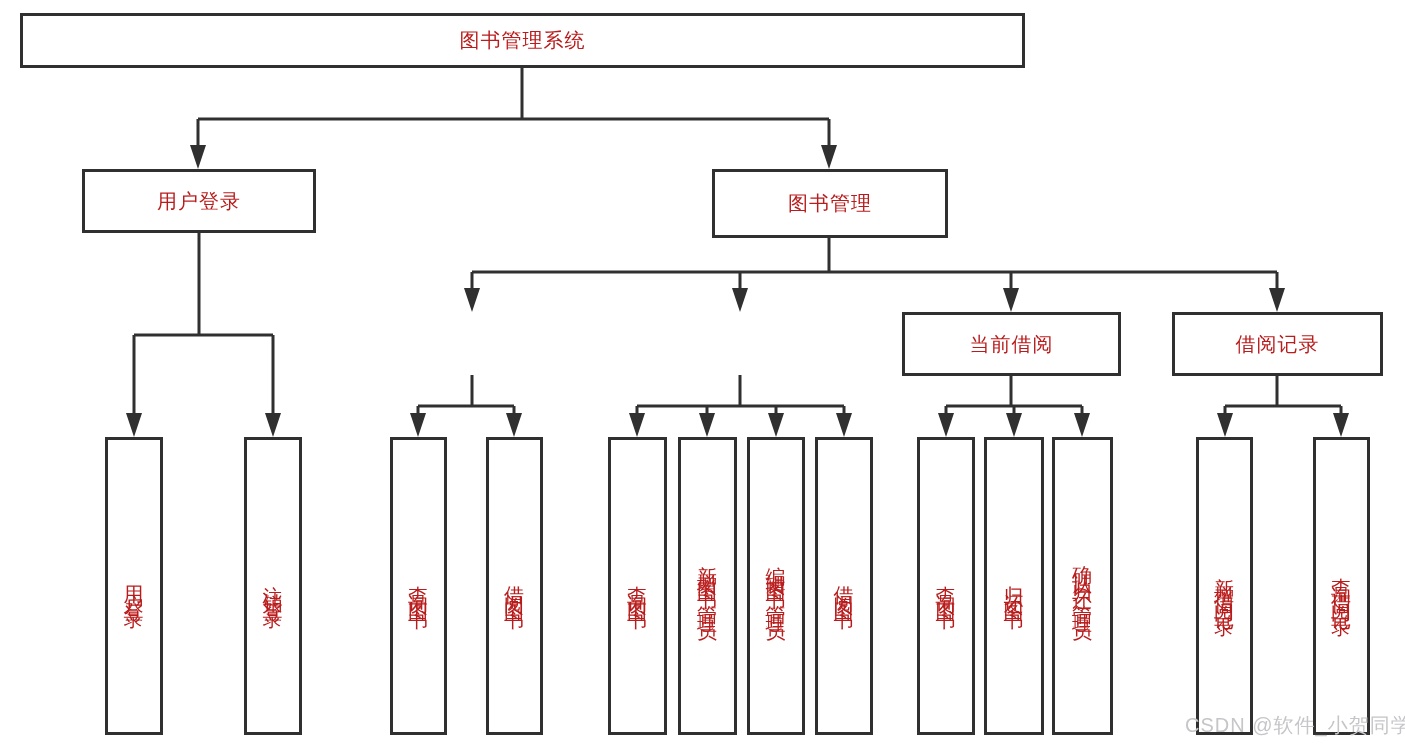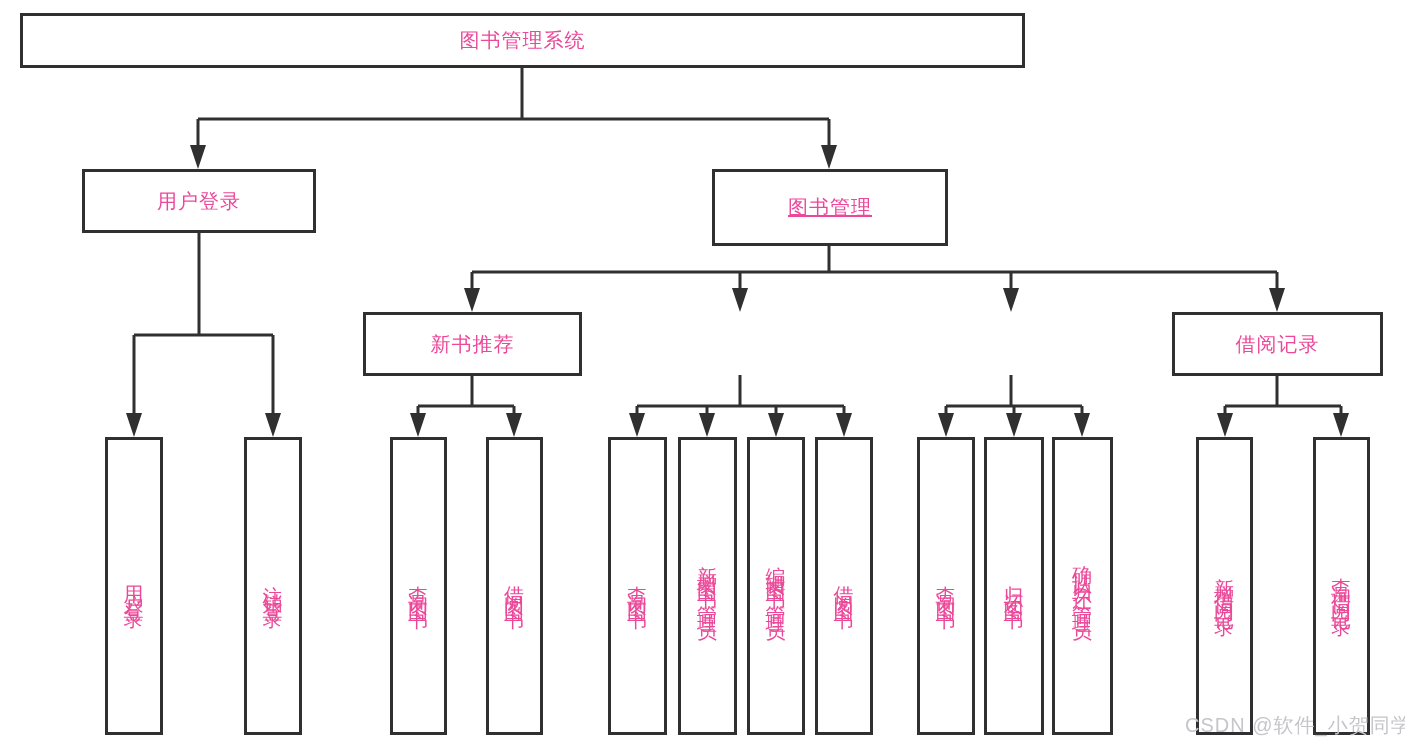--- a/index.html
+++ b/index.html
@@ -10,21 +10,21 @@
     font-family:"Liberation Sans","DejaVu Sans",sans-serif;
     overflow:hidden;
   }
   #connectors{position:absolute;left:0;top:0;width:1405px;height:747px;}
   .node{
     position:absolute;
     box-sizing:border-box;
     background:#ffffff;
     border:3px solid #303030;
     display:flex;align-items:center;justify-content:center;
-    color:#ec4899;
+    color:#b91c1c;
     font-size:20px;
     letter-spacing:1px;
     text-align:center;
     z-index:2;
   }
   .vnode{
     writing-mode:vertical-rl;
     text-orientation:mixed;
     letter-spacing:8px;
     font-size:20px;
@@ -79,23 +79,23 @@
       <polygon points="1006,413 1022,413 1014,437"></polygon>
       <polygon points="1074,413 1090,413 1082,437"></polygon>
       <polygon points="1217,413 1233,413 1225,437"></polygon>
       <polygon points="1333,413 1349,413 1341,437"></polygon>
     </g>
   </svg>
 
   <div class="node" style="left:20px;top:13px;width:1005px;height:55px;">图书管理系统</div>
 
   <div class="node" style="left:82px;top:169px;width:234px;height:64px;">用户登录</div>
-  <div class="node" style="left:712px;top:169px;width:236px;height:77px;text-decoration:underline;">图书管理</div>
+  <div class="node" style="left:712px;top:169px;width:236px;height:69px;">图书管理</div>
 
-  <div class="node" style="left:363px;top:312px;width:219px;height:64px;">新书推荐</div>
+  <div class="node" style="left:902px;top:312px;width:219px;height:64px;">当前借阅</div>
   <div class="node" style="left:1172px;top:312px;width:211px;height:64px;">借阅记录</div>
 
   <div class="node vnode" style="left:105px;top:437px;width:58px;height:298px;">用户登录</div>
   <div class="node vnode" style="left:244px;top:437px;width:58px;height:298px;">注销登录</div>
 
   <div class="node vnode" style="left:390px;top:437px;width:57px;height:298px;">查询图书</div>
   <div class="node vnode" style="left:486px;top:437px;width:57px;height:298px;">借阅图书</div>
 
   <div class="node vnode" style="left:608px;top:437px;width:59px;height:298px;">查询图书</div>
   <div class="node vnode" style="left:678px;top:437px;width:59px;height:298px;">新增图书（管理员）</div>

